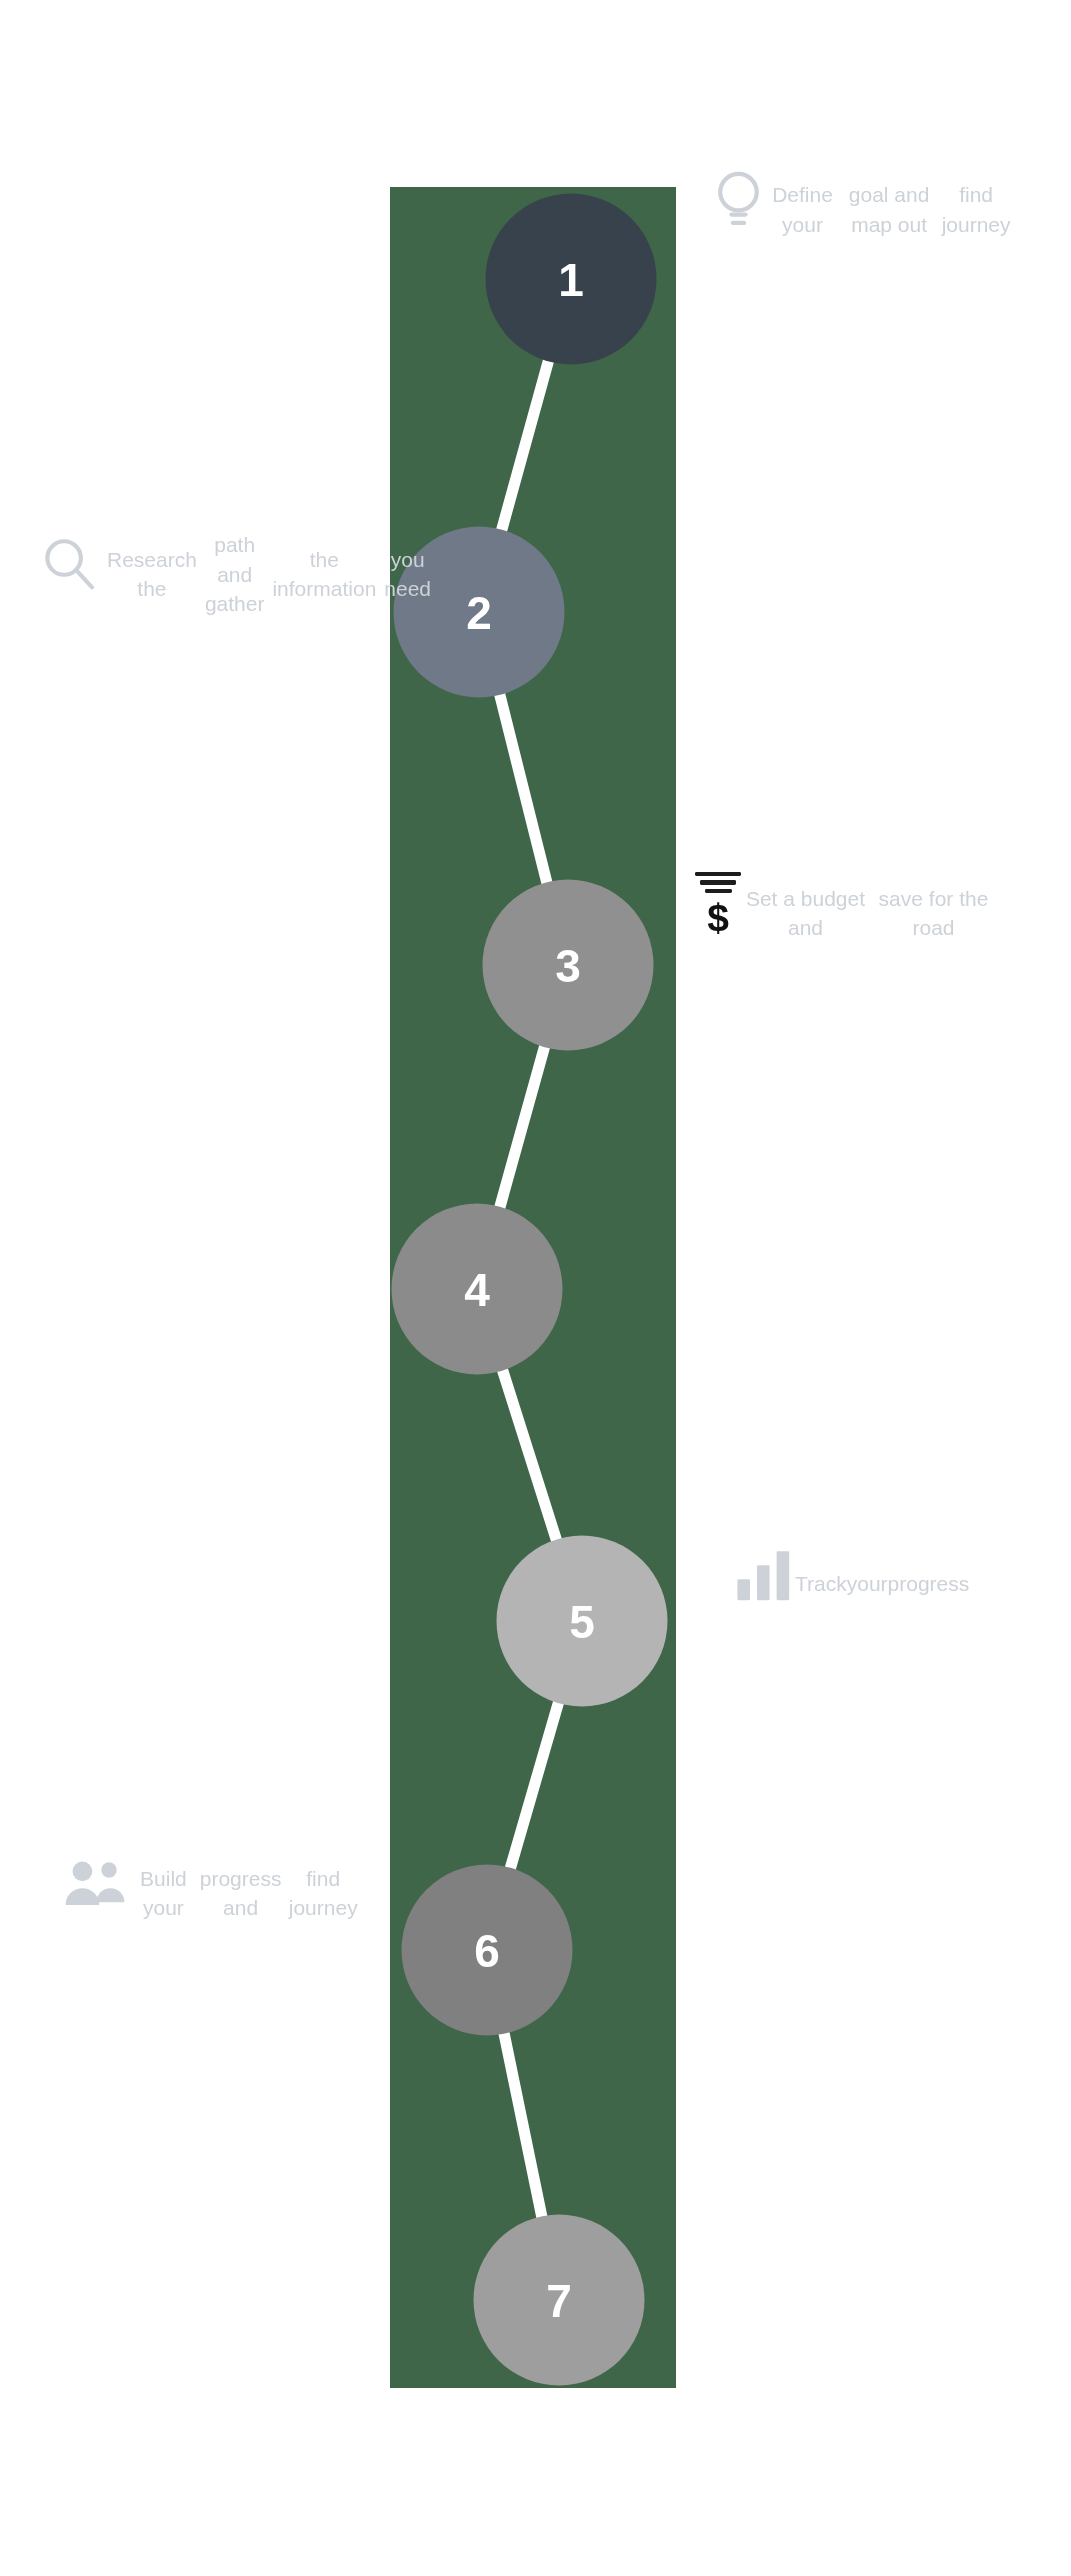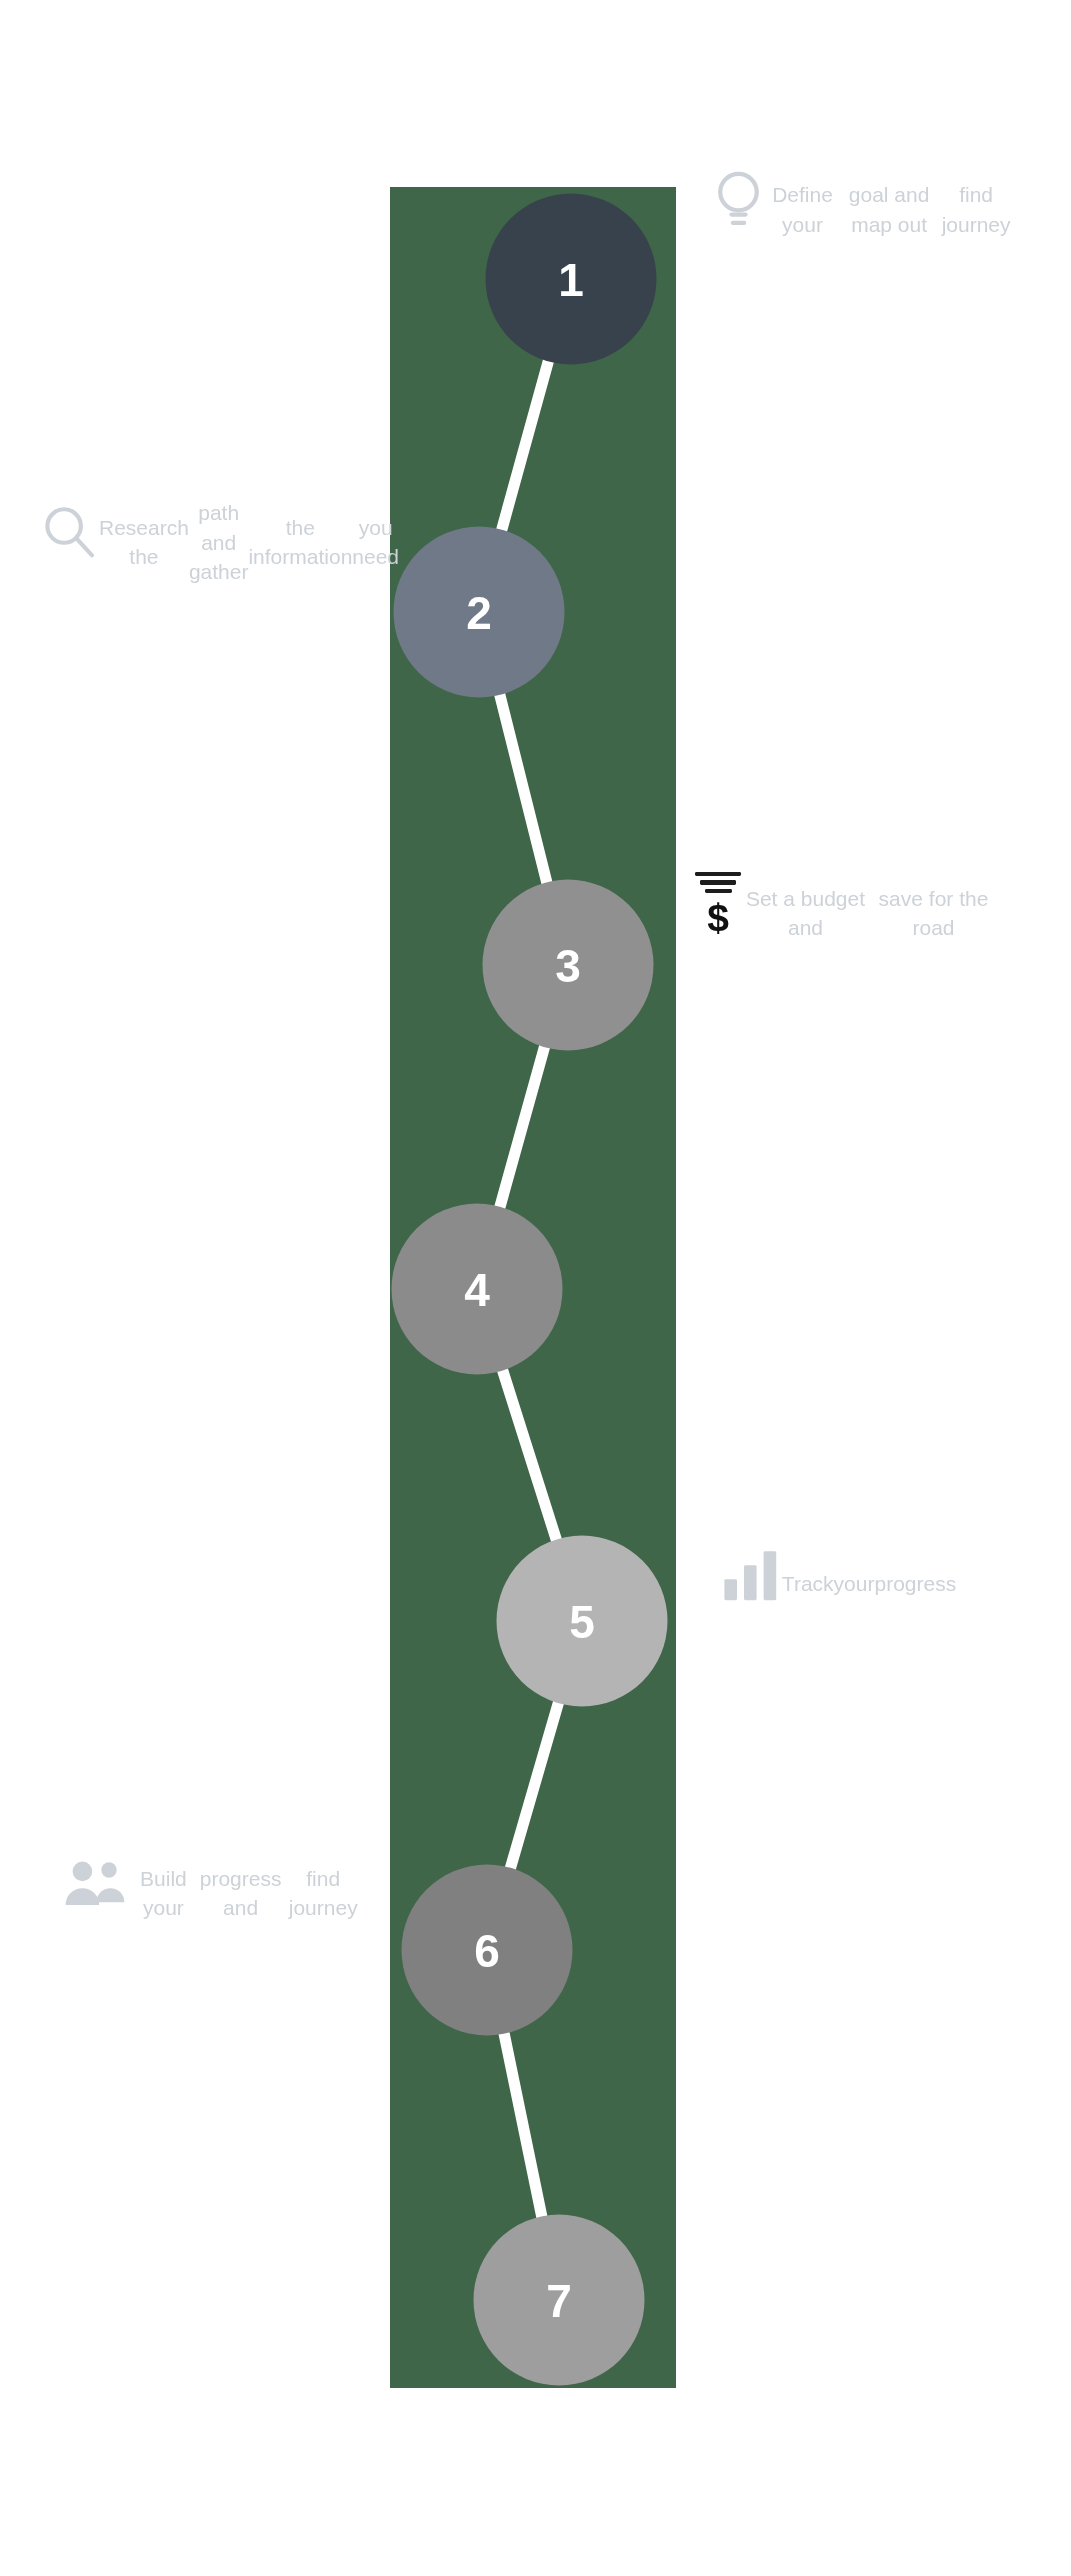--- a/index.html
+++ b/index.html
@@ -44,24 +44,24 @@
   .anno{
     position:absolute;
     display:flex;align-items:center;
     text-align:center;
     color:#cdd2d8;
     font-size:21px;
     line-height:29.5px;
   }
   .anno .icon-wrap{margin-bottom:18px;display:flex;flex-direction:column;align-items:center;}
   .a1{left:709px;top:168px;width:302px;}
-  .a2{left:39px;top:498px;width:302px;}
+  .a2{left:39px;top:530px;width:302px;gap:8px;}
   .a3{left:695px;top:870px;width:302px;}
   .a4{left:56px;top:1203px;width:302px;}
-  .a5{left:733px;top:1547px;width:210px;justify-content:center;}
+  .a5{left:733px;top:1547px;width:210px;}
   .a6{left:60px;top:1856px;width:302px;}
   .a7{left:754px;top:2178px;width:210px;}
 
   
   .dollar-icon{display:flex;flex-direction:column;align-items:center;}
   .dollar-icon .bar{background:#1d1d1d;height:4.2px;border-radius:1.4px;margin:2.1px 0;}
   .dollar-icon .bar.b1{width:46px;}
   .dollar-icon .bar.b2{width:36px;}
   .dollar-icon .bar.b3{width:27px;}
   .dollar-icon .sym{

